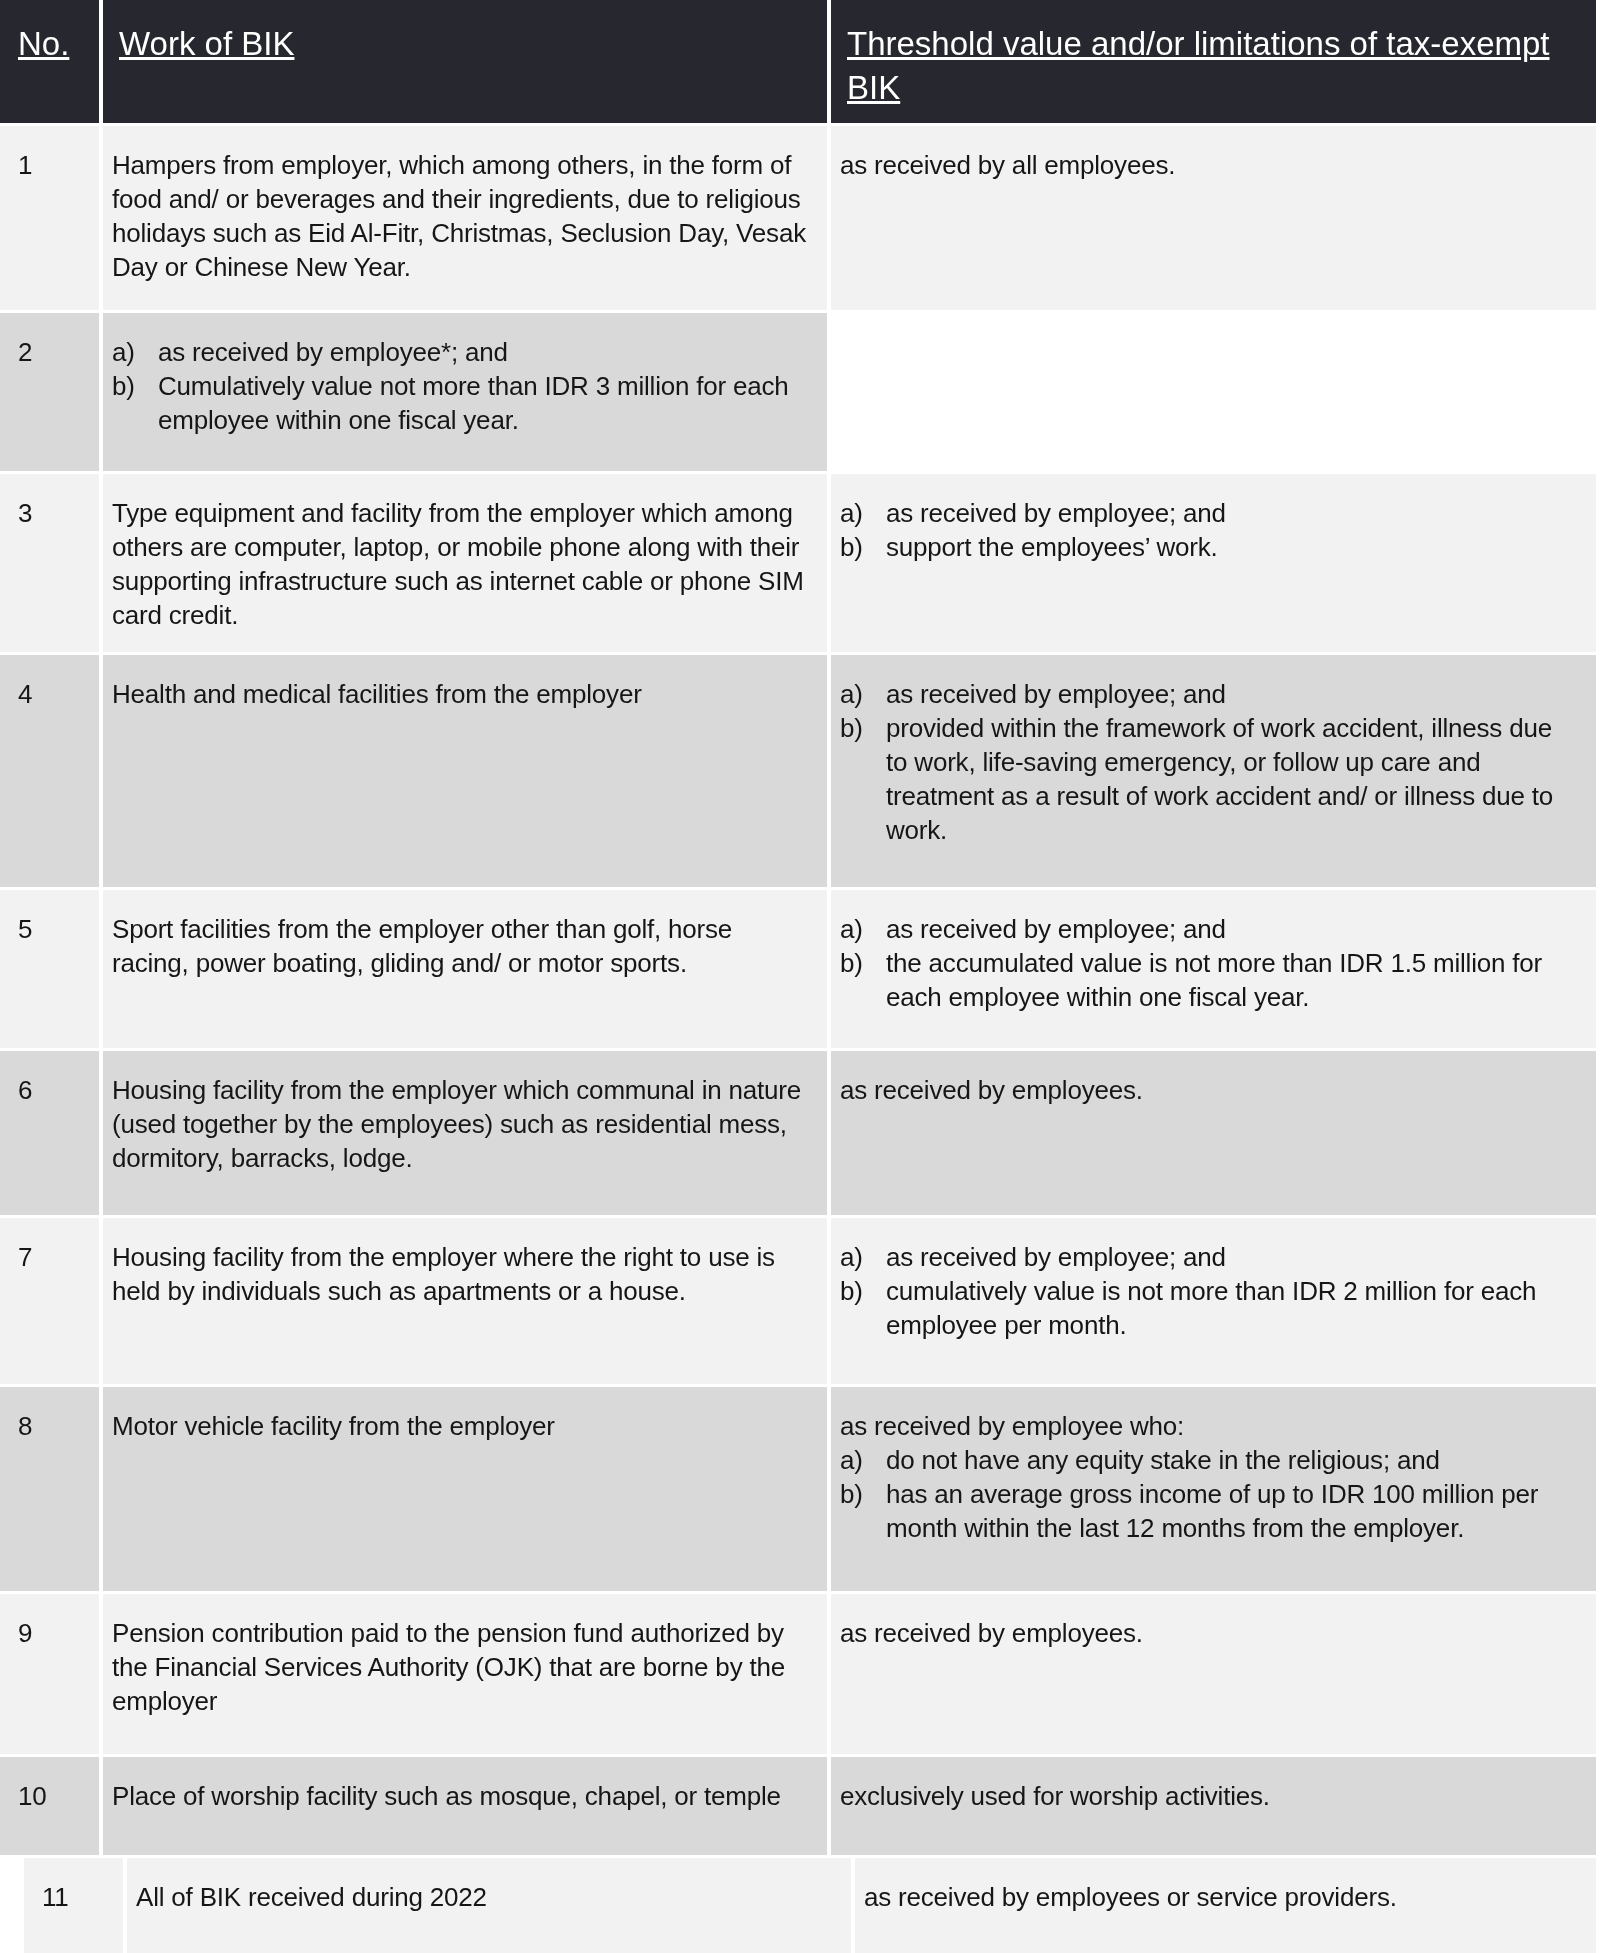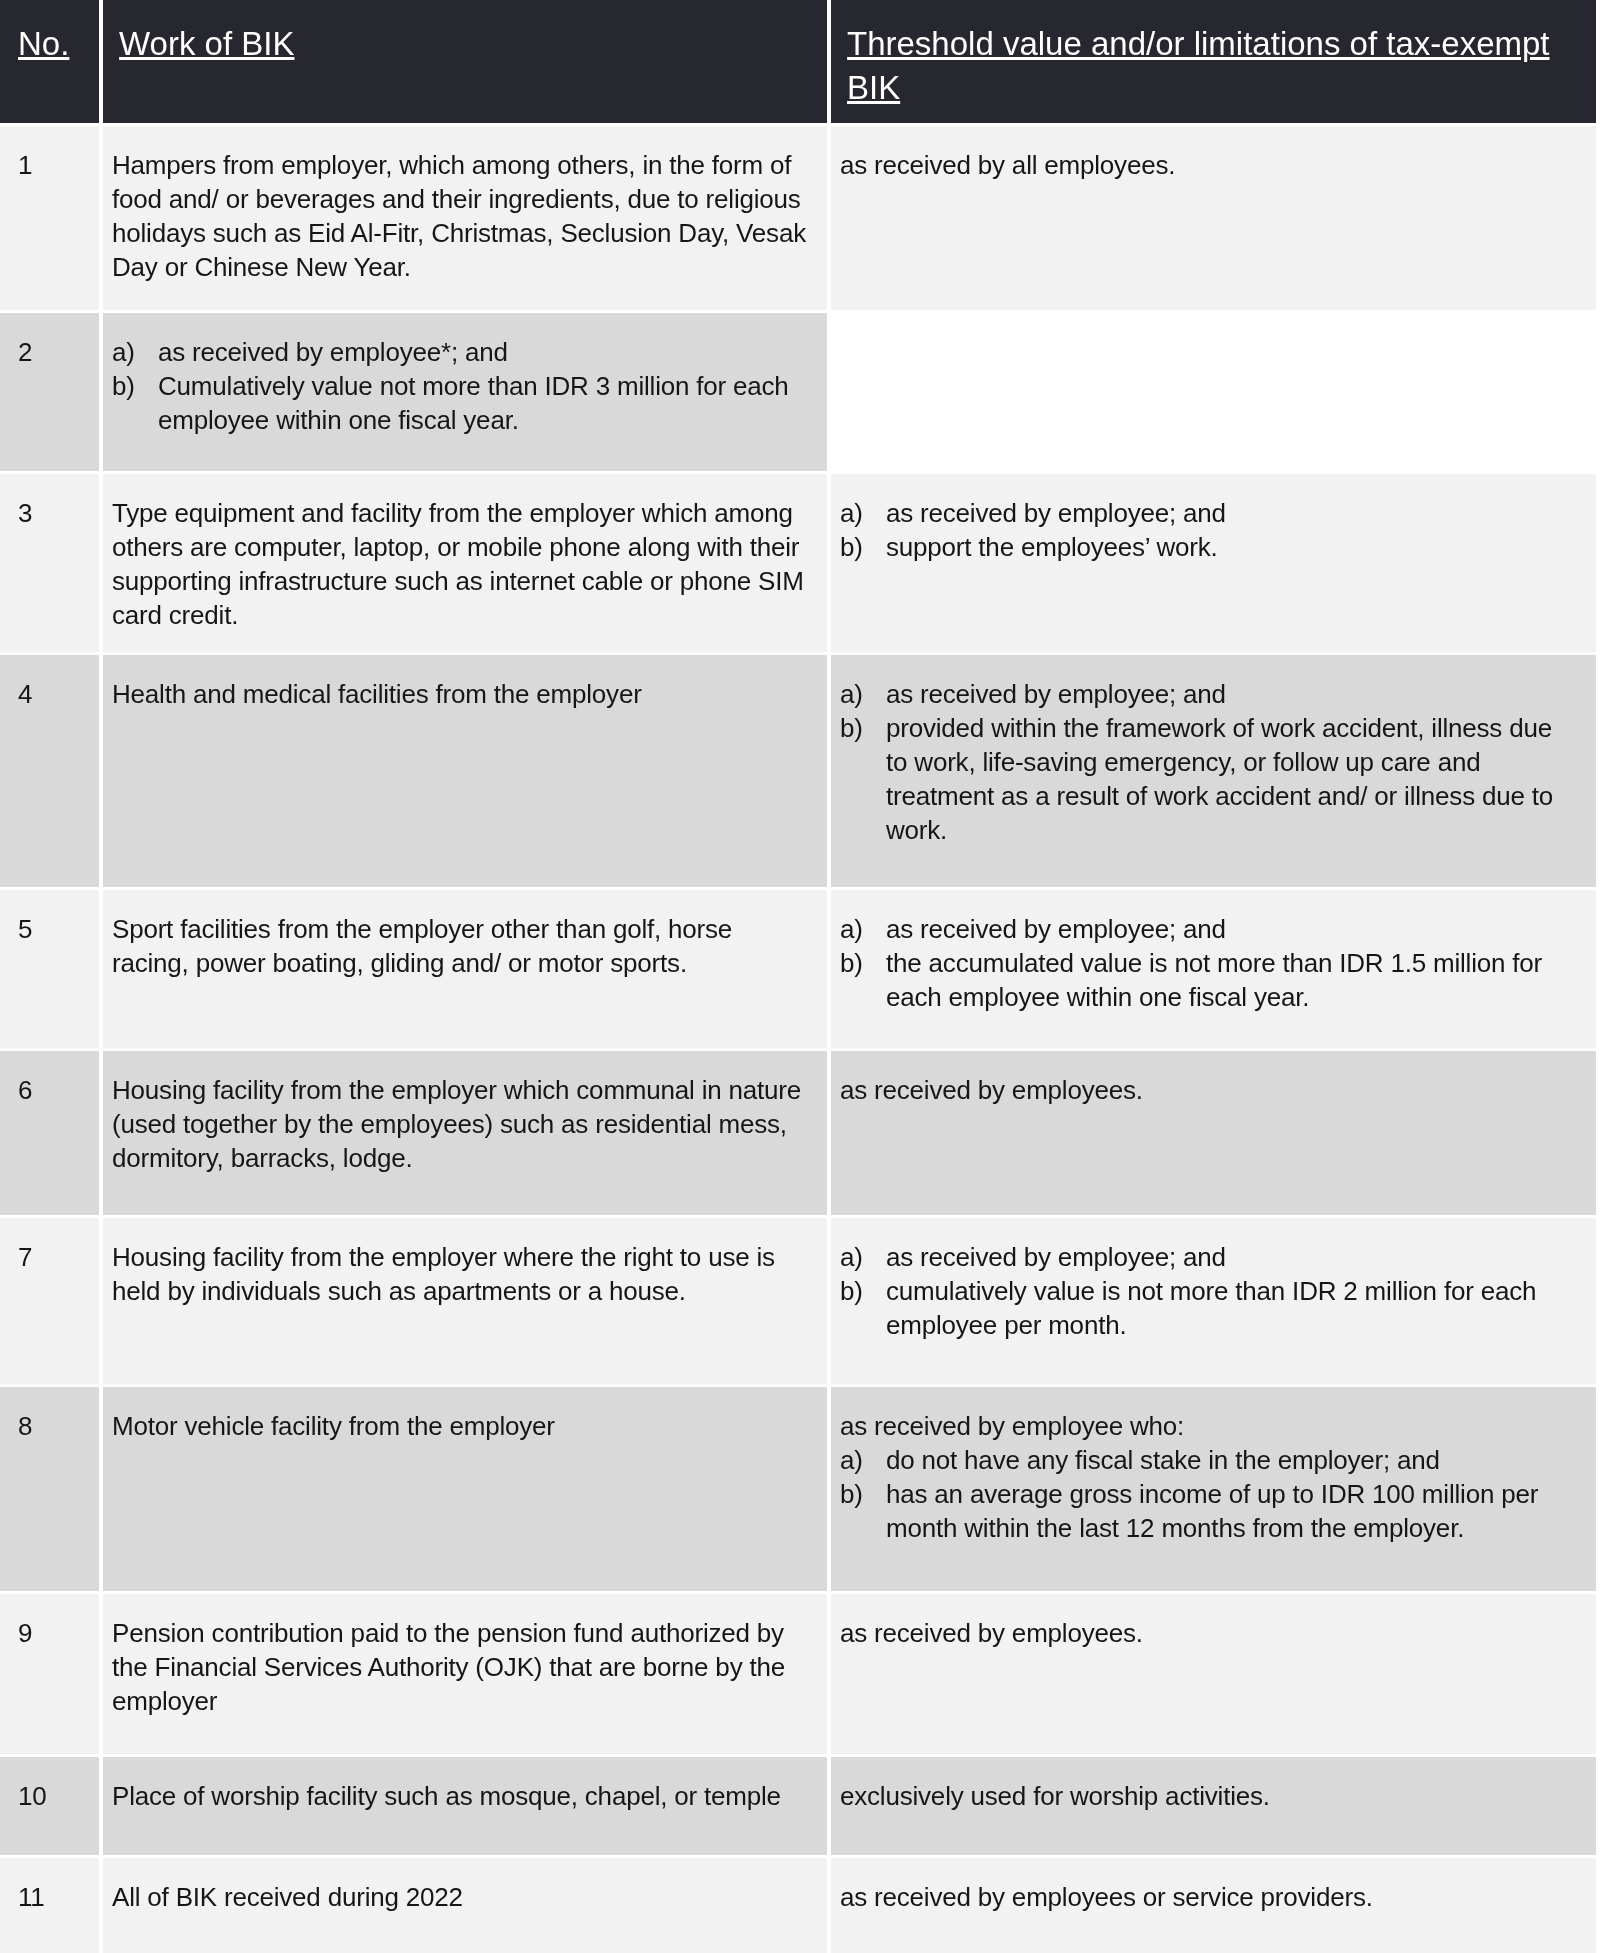--- a/index.html
+++ b/index.html
@@ -51,21 +51,21 @@
   .row:nth-child(1){min-height:184px;}
   .row:nth-child(2){min-height:158px;}
   .row:nth-child(3){min-height:172px;}
   .row:nth-child(4){min-height:232px;}
   .row:nth-child(5){min-height:158px;}
   .row:nth-child(6){min-height:164px;}
   .row:nth-child(7){min-height:166px;}
   .row:nth-child(8){min-height:204px;}
   .row:nth-child(9){min-height:160px;}
   .row:nth-child(10){min-height:98px;}
-  .row:nth-child(11){min-height:96px;}
+  .row:nth-child(11){min-height:96px;margin-left:24px;}
   .threshold-cell .item{
     display:grid;
     grid-template-columns:46px 1fr;
     align-items:start;
   }
   .threshold-cell .intro,
   .threshold-cell .plain{display:block;}
 </style>
 </head>
 <body>
@@ -169,21 +169,21 @@
         </div>
   </div>
 
   <div class="grid-row row">
     <div class="cell no-cell">8</div>
     <div class="cell type-cell">Motor vehicle facility from the employer</div>
     <div class="cell threshold-cell">
           <div class="intro">as received by employee who:</div>
           <div class="item">
             <div class="marker">a)</div>
-            <div class="itext">do not have any fiscal stake in the employer; and</div>
+            <div class="itext">do not have any equity stake in the religious; and</div>
           </div>
           <div class="item">
             <div class="marker">b)</div>
             <div class="itext">has an average gross income of up to IDR 100 million per month within the last 12 months from the employer.</div>
           </div>
         </div>
   </div>
 
   <div class="grid-row row">
     <div class="cell no-cell">9</div>

